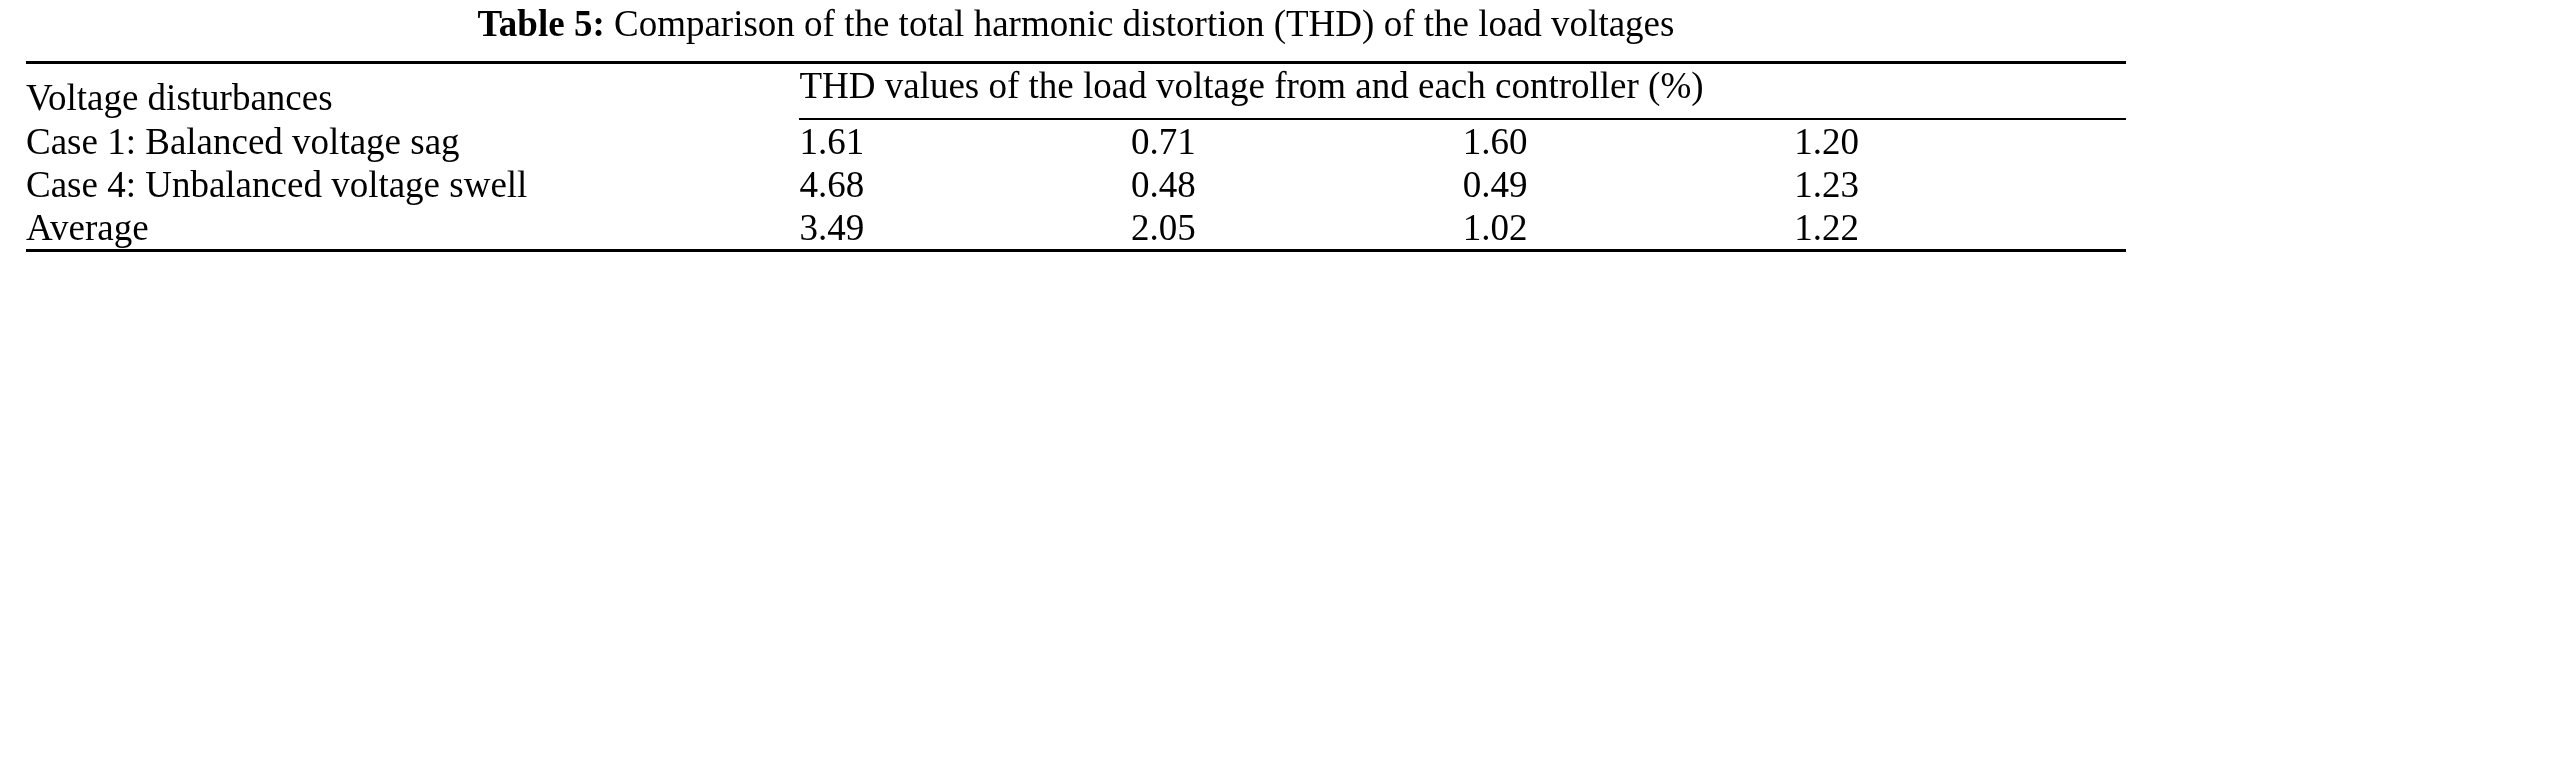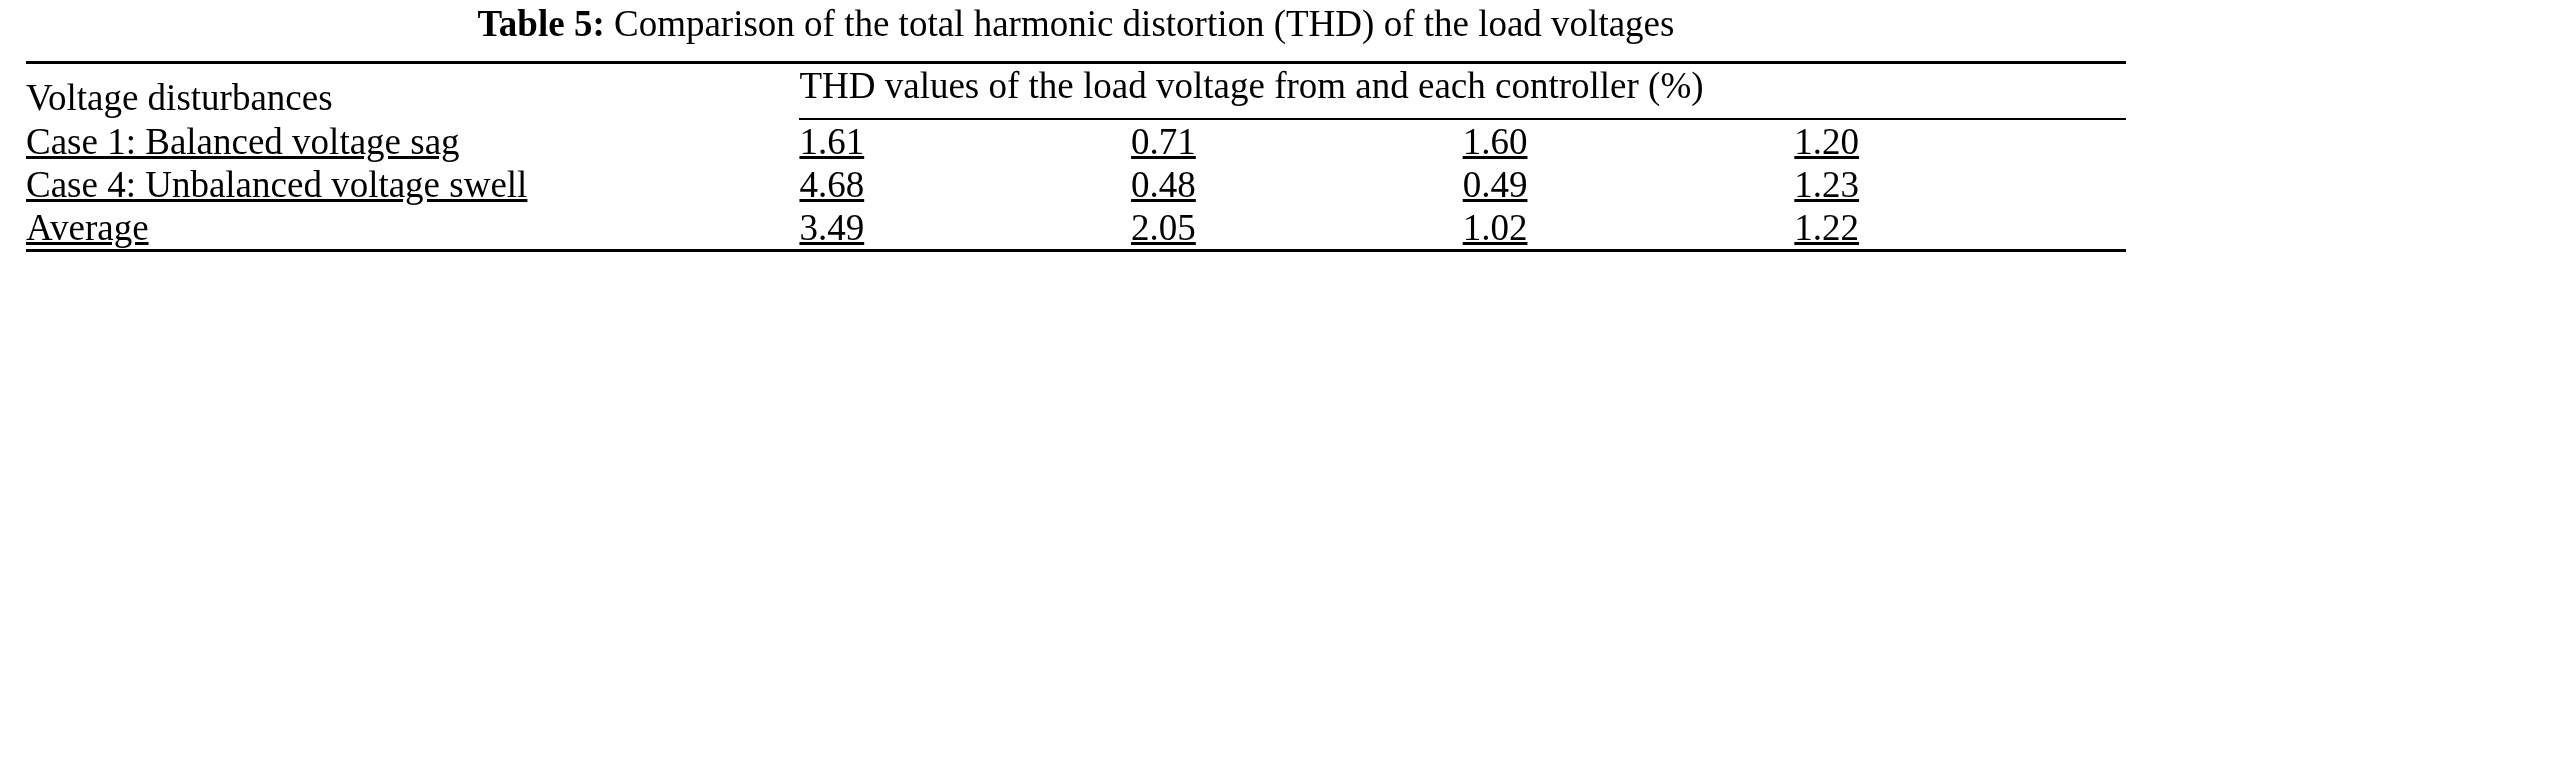--- a/index.html
+++ b/index.html
@@ -57,21 +57,20 @@
   .subhdr-row td {
     padding: 14.5px 0 12px 0;
   }
   .spanhdr {
     text-align: right;
     border-bottom: 2.6px solid #000;
     padding-bottom: 10.5px !important;
   }
   .body-row td {
     padding: 11.2px 0 10px 0;
-    text-decoration: underline;
   }
   .col-label { width: 737px; }
   .col-num { width: 316px; }
   .pad-left { padding-left: 2.6px; }
   .num { padding-left: 4px; }
 </style>
 </head>
 <body>
 
 <div class="table-wrap">

